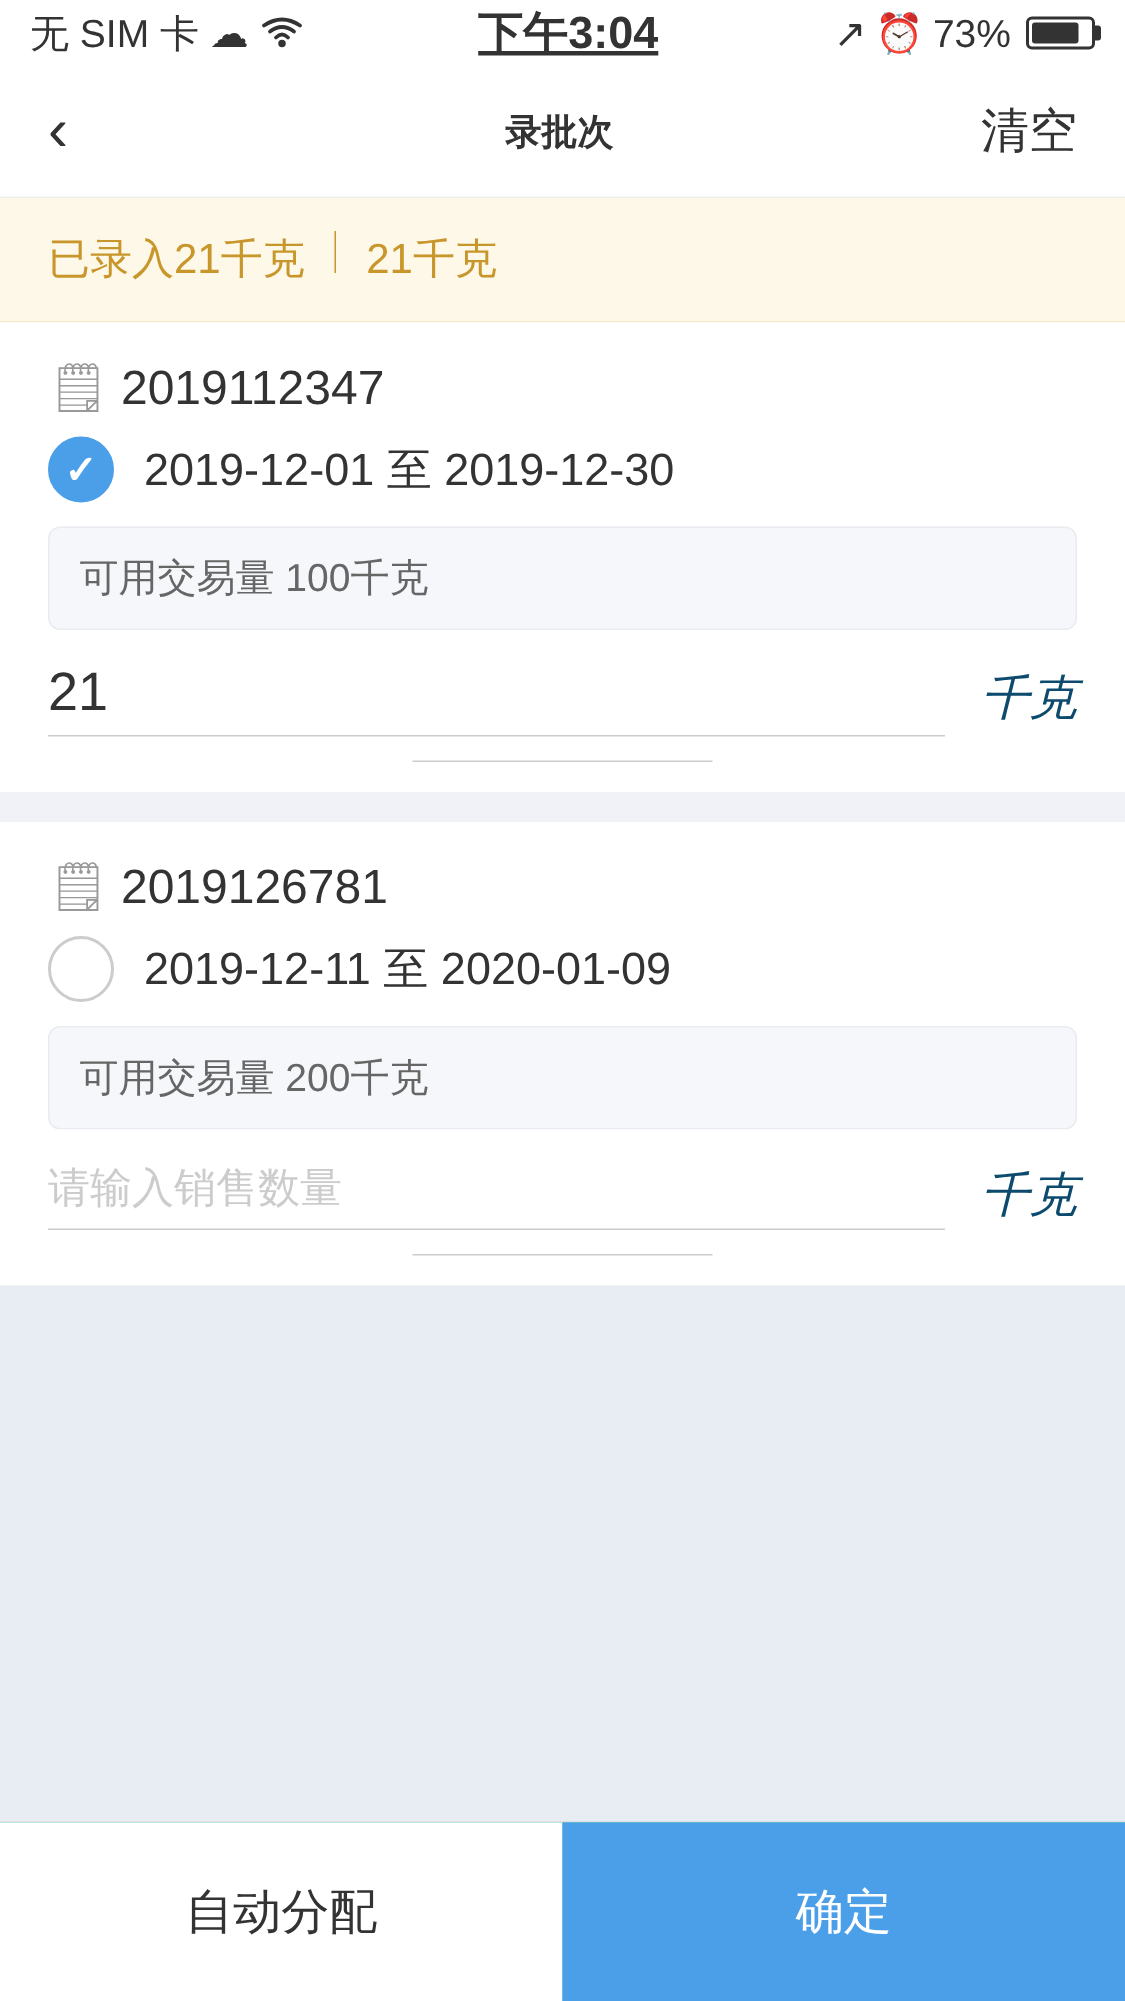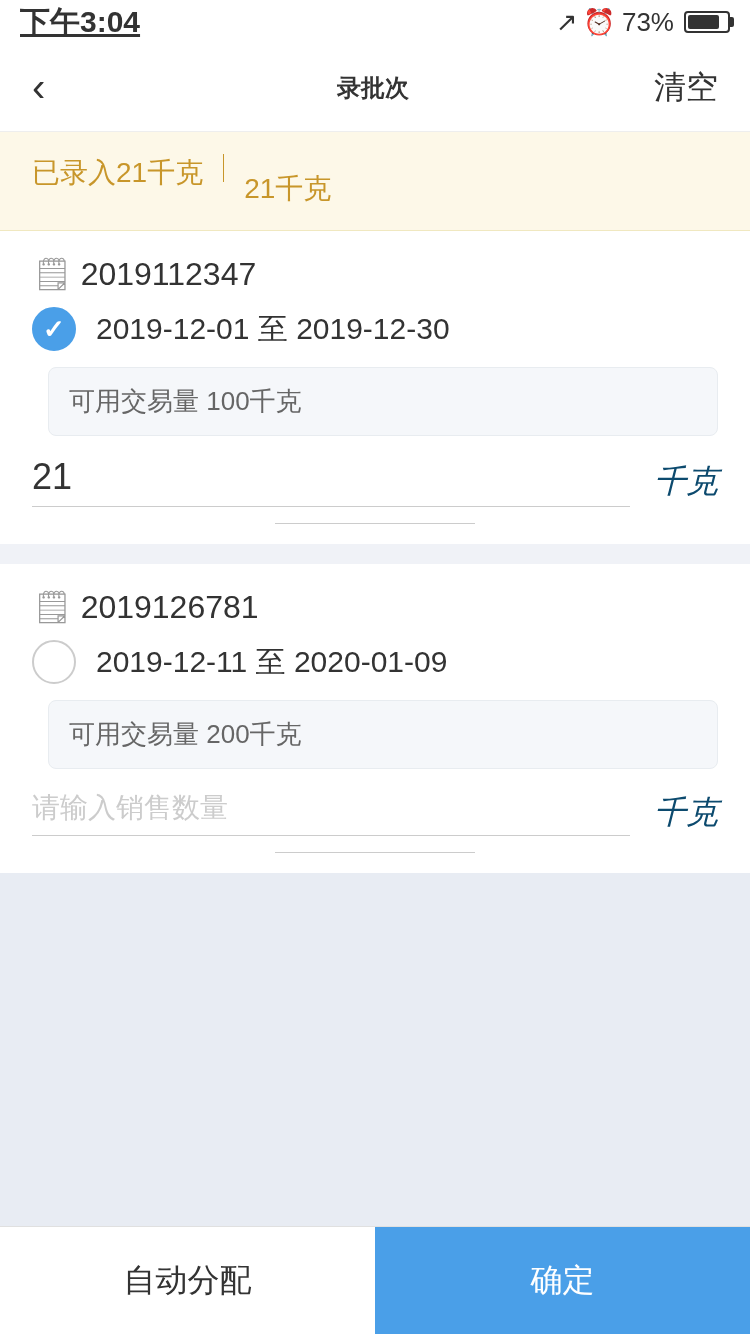--- a/index.html
+++ b/index.html
@@ -115,21 +115,20 @@
     }
     .summary-divider {
       width: 1px;
       height: 28px;
       background: #c8962a;
       margin: 0 20px;
     }
     .summary-value {
       font-size: 28px;
       color: #c8962a;
-      margin-top: 16px;
     }
 
     
     .batch-card {
       background: #fff;
       margin-top: 0;
       padding: 24px 32px 0 32px;
     }
 
     .batch-header {
@@ -181,21 +180,21 @@
     }
 
     .batch-available {
       background: #f5f7fa;
       border: 1px solid #e8ecf0;
       border-radius: 8px;
       padding: 16px 20px;
       font-size: 26px;
       color: #666;
       margin-bottom: 0;
-      margin-left: 16px;
+      margin-left: 0;
     }
 
     
     .quantity-row {
       display: flex;
       align-items: center;
       justify-content: flex-end;
       padding: 20px 32px 10px 32px;
       background: #fff;
       gap: 20px;
@@ -229,21 +228,21 @@
       background: #e8ecf3;
       min-height: 480px;
     }
 
     
     .bottom-actions {
       position: fixed;
       bottom: 0;
       left: 0;
       width: 750px;
-      height: 108px;
+      height: 120px;
       display: flex;
       background: #14b8a6;
       border-top: 1px solid #e0e0e0;
     }
     .btn-auto {
       flex: 1;
       display: flex;
       align-items: center;
       justify-content: center;
       font-size: 32px;
@@ -294,20 +293,30 @@
       height: 1px;
       background: #ccc;
     }
   </style>
 </head>
 <body>
 
 <div class="page-wrapper">
 
   <div class="status-bar">
+    <div class="status-left">
+      <span>无 SIM 卡 ☁</span>
+      <svg width="28" height="22" viewBox="0 0 28 22">
+        <path d="M14 18 Q14 18 14 18" stroke="#333" stroke-width="3" fill="none" stroke-linecap="round"></path>
+        <path d="M10 14 Q14 10 18 14" stroke="#333" stroke-width="2.5" fill="none" stroke-linecap="round"></path>
+        <path d="M6 10 Q14 4 22 10" stroke="#333" stroke-width="2.5" fill="none" stroke-linecap="round"></path>
+        <path d="M2 6 Q14 -2 26 6" stroke="#333" stroke-width="2.5" fill="none" stroke-linecap="round"></path>
+        <circle cx="14" cy="18" r="2.5" fill="#333"></circle>
+      </svg>
+    </div>
     <div class="status-center">下午3:04</div>
     <div class="status-right">
       <span>↗</span>
       <span>⏰</span>
       <span>73%</span>
       <div class="battery-icon">
         <div class="battery-fill"></div>
       </div>
     </div>
   </div>

